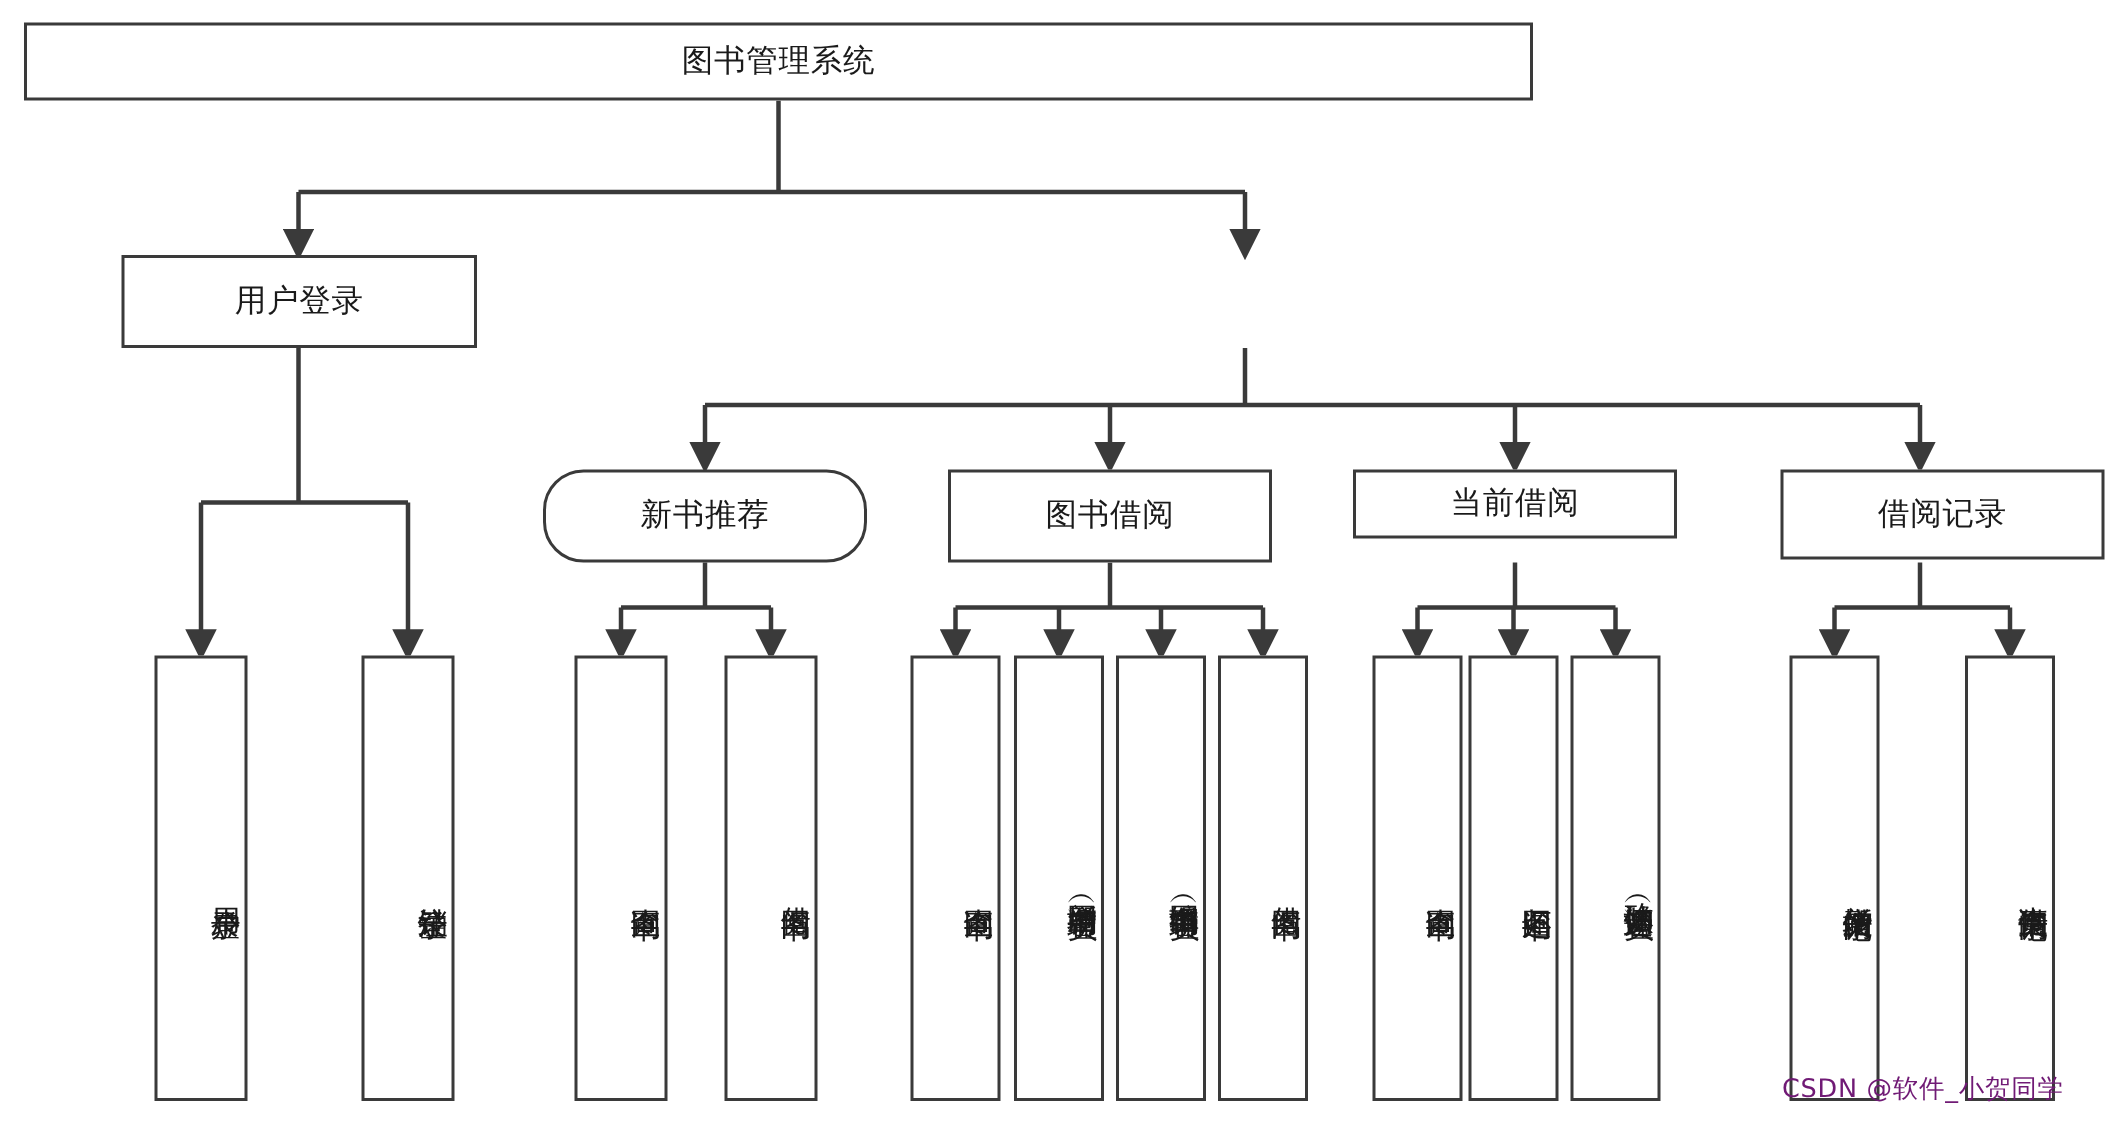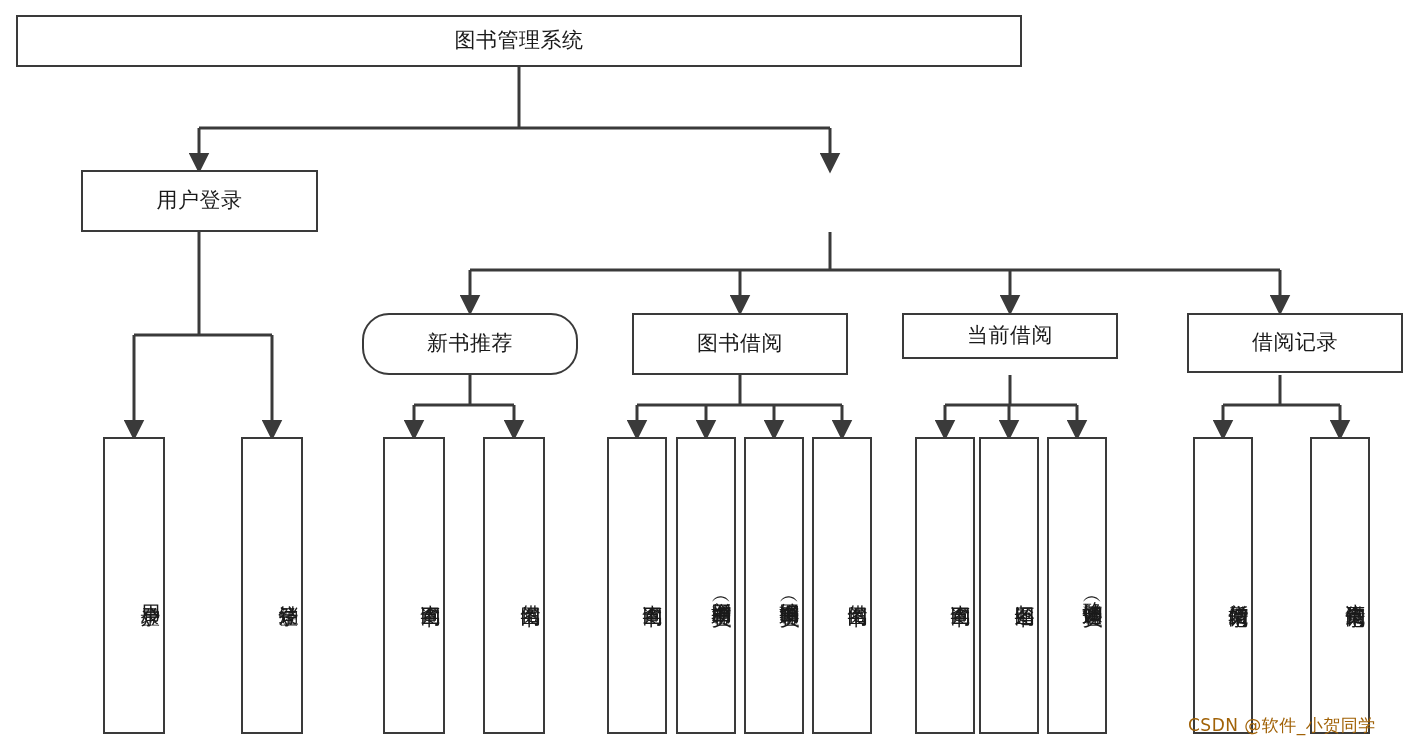--- a/index.html
+++ b/index.html
@@ -51,21 +51,21 @@
     padding-top: 10px;
   }
   .node-v > span {
     writing-mode: vertical-rl;
     text-orientation: upright;
     white-space: nowrap;
   }
   .watermark {
     position: absolute;
     font-size: 17px;
-    color: #a16207;
+    color: #701a75;
     white-space: nowrap;
     letter-spacing: 0.5px;
     left: 1188px;
     top: 714px;
   }
 </style>
 </head>
 <body>
 
 <div id="canvas">

